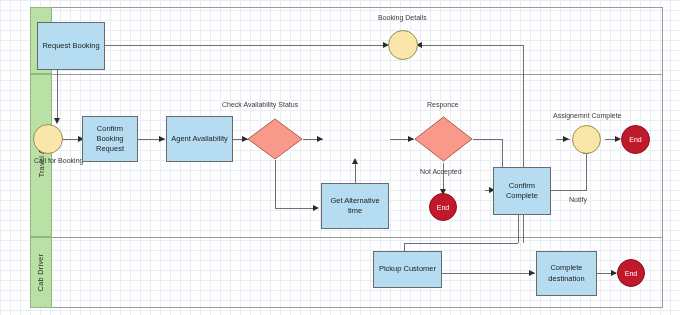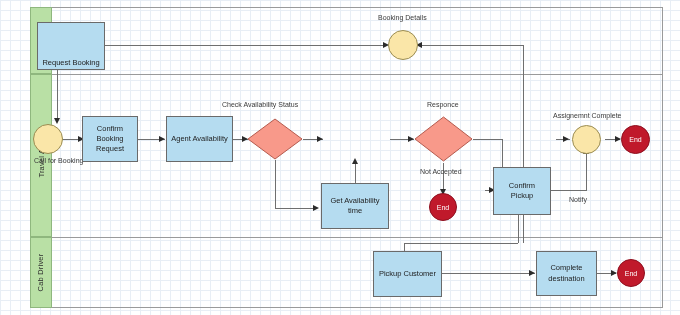--- a/index.html
+++ b/index.html
@@ -158,21 +158,21 @@
   <div class="ln h" style="left:404px;top:243px;width:114px;"></div>
   <div class="ln v" style="left:404px;top:243px;height:12px;"></div>
   <div class="arrow ar-d" style="left:400.5px;top:252px;"></div>
 
   <div class="ln h" style="left:442px;top:273px;width:93px;"></div>
   <div class="arrow ar-r" style="left:529px;top:269.5px;"></div>
 
   <div class="ln h" style="left:597px;top:273px;width:19px;"></div>
   <div class="arrow ar-r" style="left:611px;top:269.5px;"></div>
 
-  <div class="node task" style="left:37px;top:22px;width:68px;height:48px;align-items:flex-end;">
+  <div class="node task" style="left:37px;top:22px;width:68px;height:48px;">
     <span>Request Booking</span>
   </div>
 
   <div class="flabel" style="left:378px;top:14px;">Booking Details</div>
   <div class="node circle ev-start" style="left:388px;top:30px;width:30px;height:30px;"></div>
 
   <div class="node circle ev-start" style="left:33px;top:124px;width:30px;height:30px;"></div>
   <div class="flabel" style="left:34px;top:157px;">Call for Booking</div>
 
   <div class="node task" style="left:82px;top:116px;width:56px;height:46px;">
@@ -185,49 +185,49 @@
 
   <div class="flabel" style="left:222px;top:101px;">Check Availability Status</div>
   <div class="gw-wrap" style="left:247px;top:118px;width:56px;height:42px;">
     <svg width="56" height="42" viewBox="0 0 56 42">
       <polygon points="28,1 55,21 28,41 1,21" fill="#f8998a" stroke="#b55b4e" stroke-width="1"></polygon>
     </svg>
   </div>
 
 
   <div class="node task" style="left:321px;top:183px;width:68px;height:46px;">
-    <span>Get Availability time</span>
+    <span>Get Alternative time</span>
   </div>
 
   <div class="flabel" style="left:427px;top:101px;">Responce</div>
   <div class="gw-wrap" style="left:414px;top:116px;width:59px;height:46px;">
     <svg width="59" height="46" viewBox="0 0 59 46">
       <polygon points="29.5,1 58,23 29.5,45 1,23" fill="#f8998a" stroke="#b55b4e" stroke-width="1"></polygon>
     </svg>
   </div>
 
   <div class="flabel" style="left:420px;top:168px;">Not Accepted</div>
   <div class="node circle ev-end" style="left:429px;top:193px;width:28px;height:28px;">
     <span>End</span>
   </div>
 
   <div class="node task" style="left:493px;top:167px;width:58px;height:48px;">
-    <span>Confirm Pickup</span>
+    <span>Confirm Complete</span>
   </div>
 
   <div class="flabel" style="left:569px;top:196px;">Notify</div>
 
   <div class="flabel" style="left:553px;top:112px;">Assignemnt Complete</div>
   <div class="node circle ev-start" style="left:572px;top:125px;width:29px;height:29px;"></div>
 
   <div class="node circle ev-end" style="left:621px;top:125px;width:29px;height:29px;">
     <span>End</span>
   </div>
 
-  <div class="node task" style="left:373px;top:251px;width:69px;height:46px;">
+  <div class="node task" style="left:373px;top:251px;width:69px;height:37px;">
     <span>Pickup Customer</span>
   </div>
 
   <div class="node task" style="left:536px;top:251px;width:61px;height:45px;">
     <span>Complete destination</span>
   </div>
 
   <div class="node circle ev-end" style="left:617px;top:259px;width:28px;height:28px;">
     <span>End</span>
   </div>

